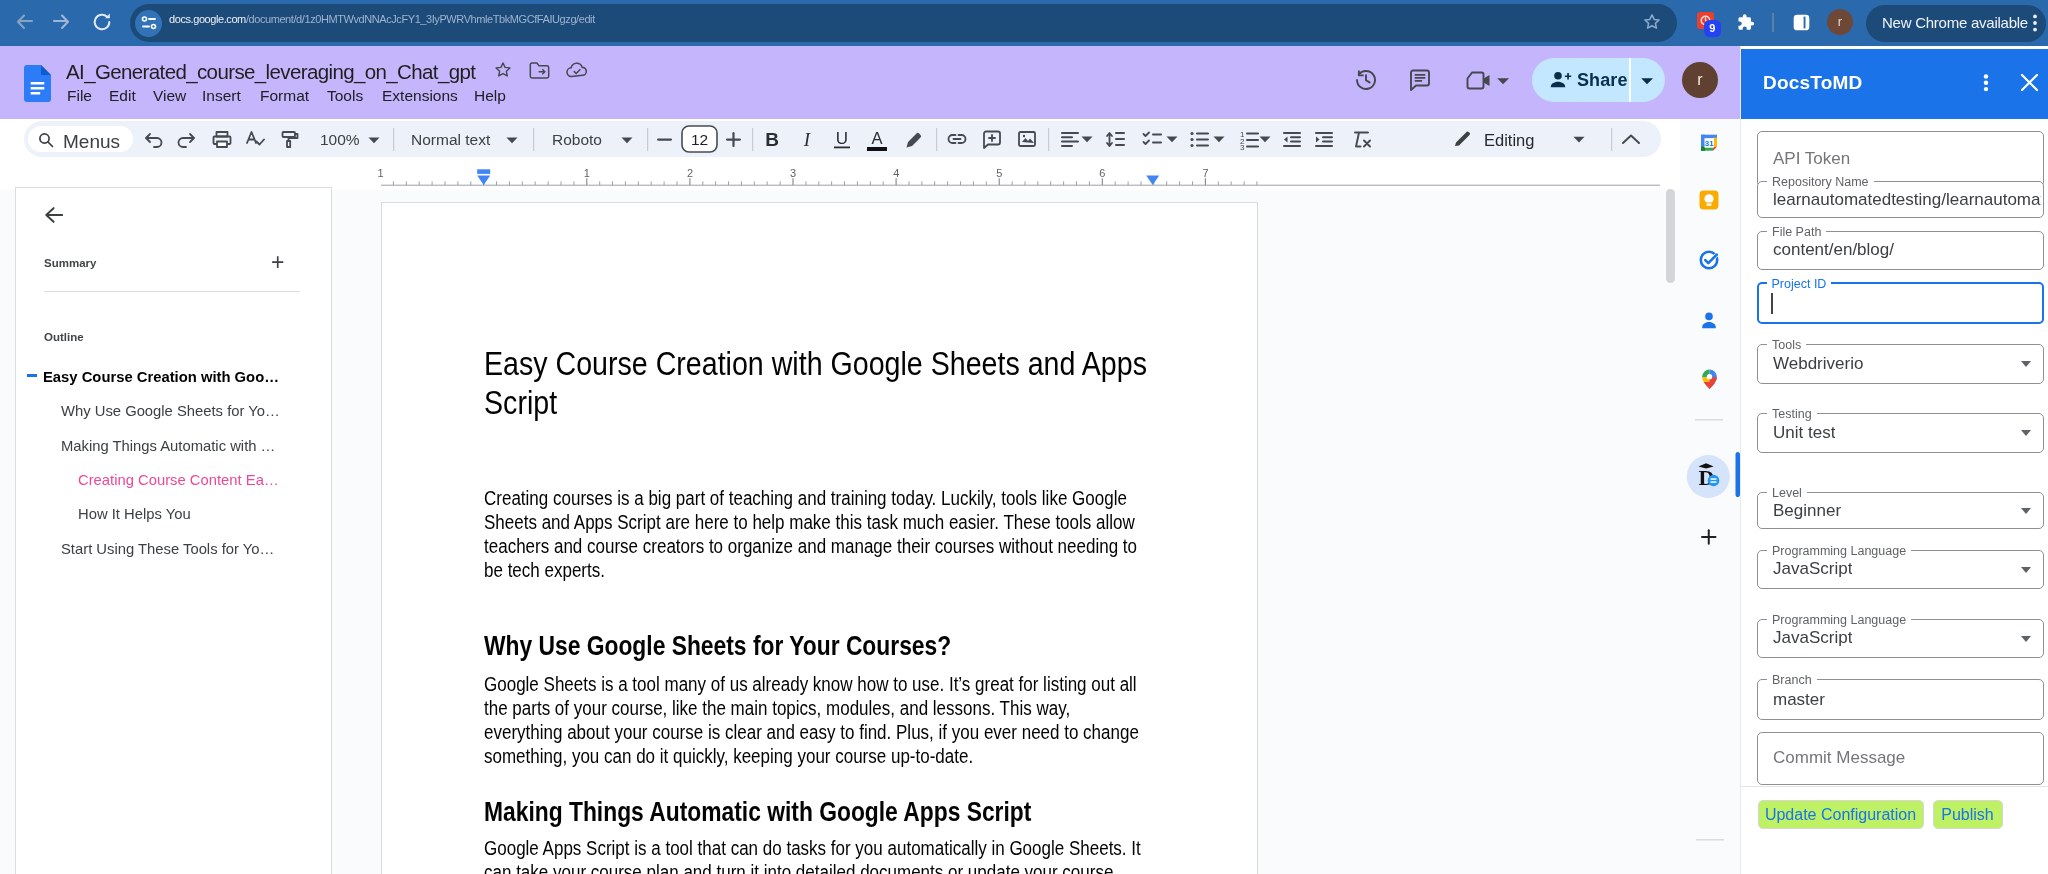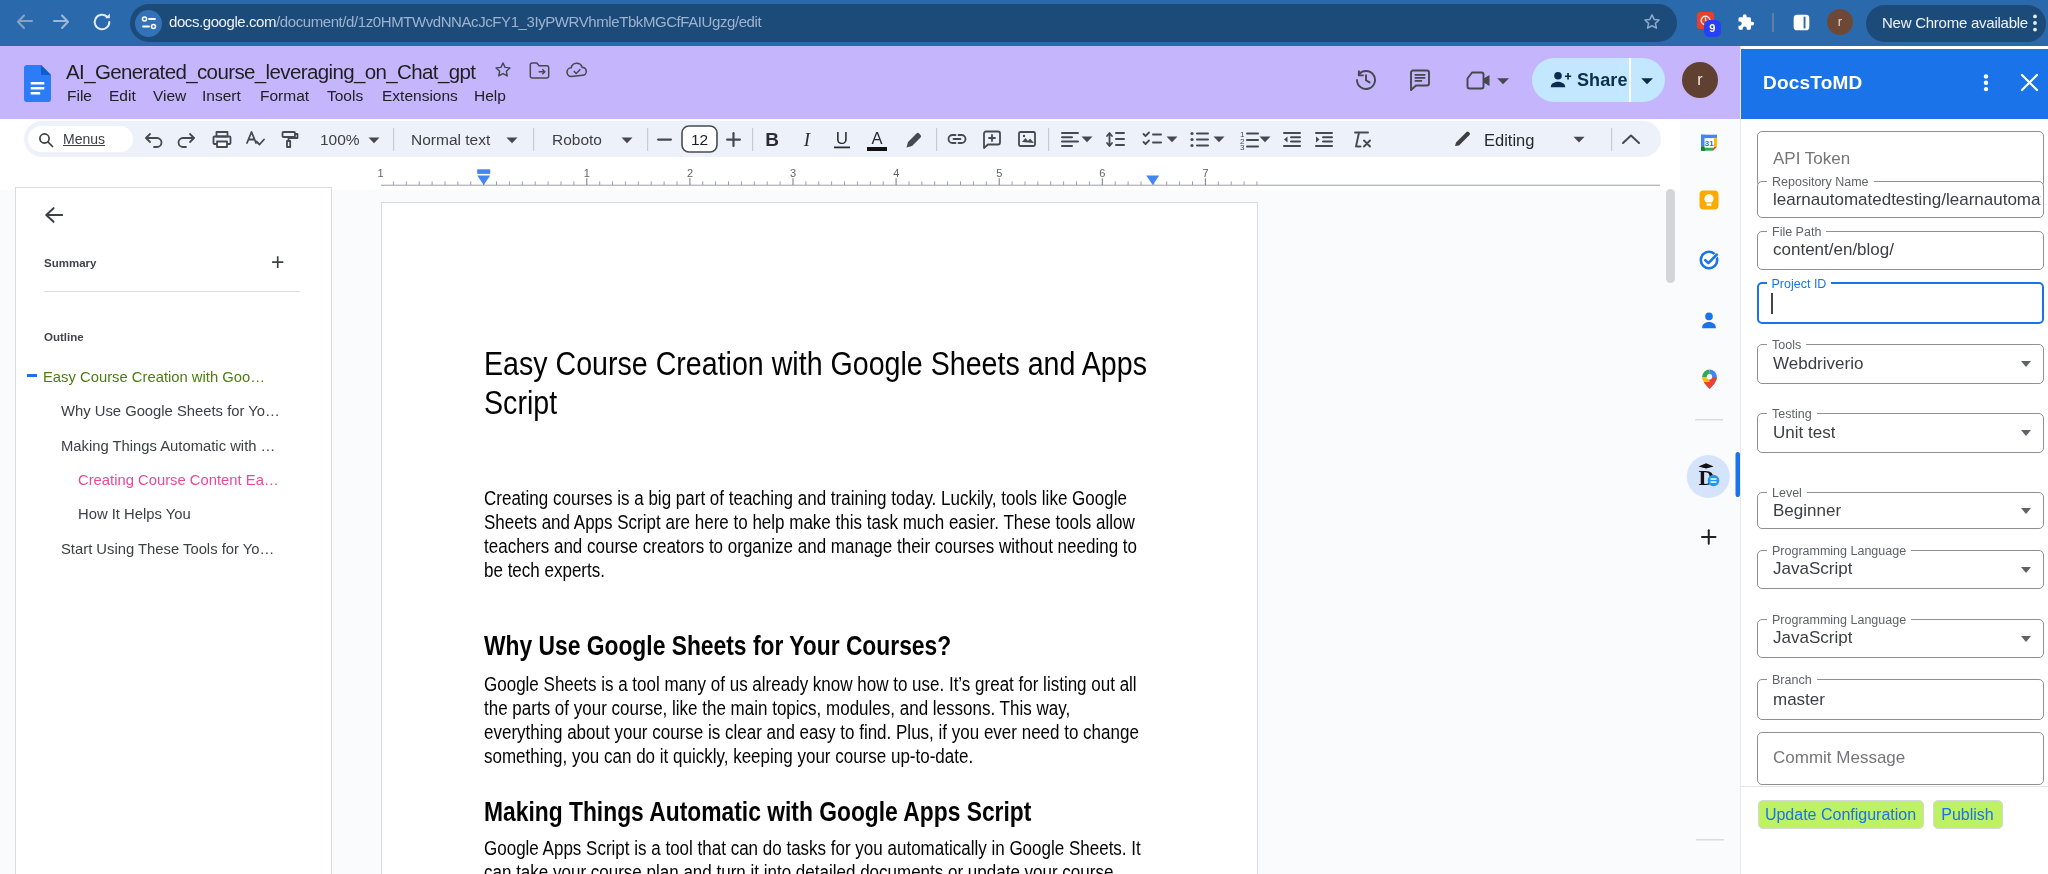--- a/index.html
+++ b/index.html
@@ -24,21 +24,21 @@
   </svg>
 
   <div class="abs" style="left:130px;top:4px;width:1547px;height:38px;border-radius:19px;background:#1d4b79;"></div>
   <div class="abs" style="left:135px;top:9.5px;width:27px;height:27px;border-radius:50%;background:#3273b8;"></div>
   <svg class="abs" style="left:141px;top:15px;" width="16" height="16" viewBox="0 0 16 16">
     <circle cx="3.5" cy="4" r="2" stroke="#fff" stroke-width="1.6" fill="none"></circle>
     <line x1="8" y1="4" x2="14" y2="4" stroke="#fff" stroke-width="1.8" stroke-linecap="round"></line>
     <circle cx="12.5" cy="11.5" r="2" stroke="#fff" stroke-width="1.6" fill="none"></circle>
     <line x1="2" y1="11.5" x2="8" y2="11.5" stroke="#fff" stroke-width="1.8" stroke-linecap="round"></line>
   </svg>
-  <div class="abs" style="left:169px;top:13px;font-size:15px;color:#eef2f8;letter-spacing:-0.42px;">docs.google.com<span style="color:#9db3cf;">/document/d/1z0HMTWvdNNAcJcFY1_3IyPWRVhmleTbkMGCfFAIUgzg/edit</span></div>
+  <div class="abs" style="left:169px;top:13px;font-size:11px;color:#eef2f8;letter-spacing:-0.42px;">docs.google.com<span style="color:#9db3cf;">/document/d/1z0HMTWvdNNAcJcFY1_3IyPWRVhmleTbkMGCfFAIUgzg/edit</span></div>
 
   <svg class="abs" style="left:1642px;top:12px;" width="20" height="20" viewBox="0 0 24 24">
     <path d="M12 3.5l2.6 5.4 5.9.7-4.4 4 1.2 5.8-5.3-2.9-5.3 2.9 1.2-5.8-4.4-4 5.9-.7z" stroke="#8eabcb" stroke-width="1.8" fill="none" stroke-linejoin="round"></path>
   </svg>
 
   <div class="abs" style="left:1697px;top:12px;width:17px;height:17px;border-radius:3px;background:#e8402f;"></div>
   <svg class="abs" style="left:1699px;top:14px;" width="13" height="13" viewBox="0 0 13 13">
     <circle cx="6.5" cy="6.5" r="4.3" stroke="#ffe0dc" stroke-width="1.4" fill="none"></circle>
     <path d="M6.5 3.6 v3 l2 1.4" stroke="#ffe0dc" stroke-width="1.3" fill="none"></path>
   </svg>
@@ -131,21 +131,21 @@
   <div class="abs" style="left:1682px;top:16px;width:36px;height:36px;border-radius:50%;background:#5f4031;color:#f3e9e3;font-size:16px;text-align:center;line-height:36px;">r</div>
 </div>
 
 <div class="abs" id="toolbarrow" style="left:0;top:119px;width:1740px;height:44px;background:#fff;"></div>
 <div class="abs" id="toolbar" style="left:24px;top:121px;width:1637px;height:36px;border-radius:18px;background:#edf2fa;"></div>
 <div class="abs" style="left:28px;top:126px;width:105px;height:26px;border-radius:13px;background:#fff;"></div>
 <svg class="abs" style="left:38px;top:131.5px;" width="16" height="16" viewBox="0 0 16 16">
     <circle cx="6.5" cy="6.5" r="4.6" stroke="#3c4043" stroke-width="1.7" fill="none"></circle>
     <line x1="10" y1="10" x2="14.5" y2="14.5" stroke="#3c4043" stroke-width="1.7" stroke-linecap="round"></line>
   </svg>
-<div class="abs" style="left:63px;top:131px;font-size:14px;color:#3c4043;text-decoration:underline;">Menus</div>
+<div class="abs" style="left:63px;top:131px;font-size:19px;color:#3c4043;">Menus</div>
 <svg class="abs" id="tbicons" style="left:0;top:119px;" width="1740" height="44" viewBox="0 0 1740 44">
   <g transform="translate(142,9.5)" stroke="#444a50" stroke-width="1.8" fill="none" stroke-linecap="round" stroke-linejoin="round">
       <path d="M4.5 9.5 h10.5 a4.5 4.5 0 0 1 0 9 h-3"></path>
       <path d="M8 5.5 L4 9.5 l4 4" fill="none"></path>
     </g>
   <g transform="translate(176,9.5)" stroke="#444a50" stroke-width="1.8" fill="none" stroke-linecap="round" stroke-linejoin="round">
       <path d="M17.5 9.5 H7 a4.5 4.5 0 0 0 0 9 h3"></path>
       <path d="M14 5.5 l4 4 -4 4" fill="none"></path>
     </g>
   <g transform="translate(211,9.5)" stroke="#444a50" stroke-width="1.8" fill="none" stroke-linecap="round" stroke-linejoin="round">
@@ -347,21 +347,21 @@
 
 <div class="abs" id="outline" style="left:15px;top:187px;width:317px;height:687px;background:#fff;border:1px solid #dadce0;border-bottom:none;">
   <svg class="abs" style="left:27px;top:17px;" width="22" height="20" viewBox="0 0 24 22">
     <path d="M21 11 H4 M11.5 3.5 L3.5 11 l8 7.5" stroke="#3c4043" stroke-width="2.2" fill="none" stroke-linecap="round" stroke-linejoin="round"></path>
   </svg>
   <div class="abs" style="left:28px;top:69px;font-size:11.5px;font-weight:bold;color:#414549;">Summary</div>
   <div class="abs" style="left:255px;top:61px;font-size:23px;font-weight:300;color:#3c4043;">+</div>
   <div class="abs" style="left:28px;top:103px;width:256px;height:1px;background:#dadce0;"></div>
   <div class="abs" style="left:28px;top:143px;font-size:11.5px;font-weight:bold;color:#414549;">Outline</div>
   <div class="abs" style="left:11px;top:186px;width:10px;height:3px;background:#1a73e8;"></div>
-  <div class="abs" style="left:27px;top:181px;font-size:14.8px;font-weight:normal;color:#4d7c0f;white-space:nowrap;text-align:center;">Easy Course Creation with Goo…</div>
+  <div class="abs" style="left:27px;top:181px;font-size:14.8px;font-weight:bold;color:#000000;white-space:nowrap;text-align:center;">Easy Course Creation with Goo…</div>
   <div class="abs" style="left:45px;top:215px;font-size:14.8px;color:#3c4043;white-space:nowrap;">Why Use Google Sheets for Yo…</div>
   <div class="abs" style="left:45px;top:250px;font-size:14.8px;color:#3c4043;white-space:nowrap;">Making Things Automatic with …</div>
   <div class="abs" style="left:62px;top:284px;font-size:14.8px;color:#ec4899;white-space:nowrap;">Creating Course Content Ea…</div>
   <div class="abs" style="left:62px;top:318px;font-size:14.8px;color:#3c4043;white-space:nowrap;">How It Helps You</div>
   <div class="abs" style="left:45px;top:353px;font-size:14.8px;color:#3c4043;white-space:nowrap;">Start Using These Tools for Yo…</div>
 </div>
 
 <div class="abs" id="rail" style="left:1680px;top:119px;width:60px;height:755px;background:#fafbfd;"></div>
 <svg class="abs" style="left:1680px;top:119px;" width="60" height="755" viewBox="0 0 60 755">
 

